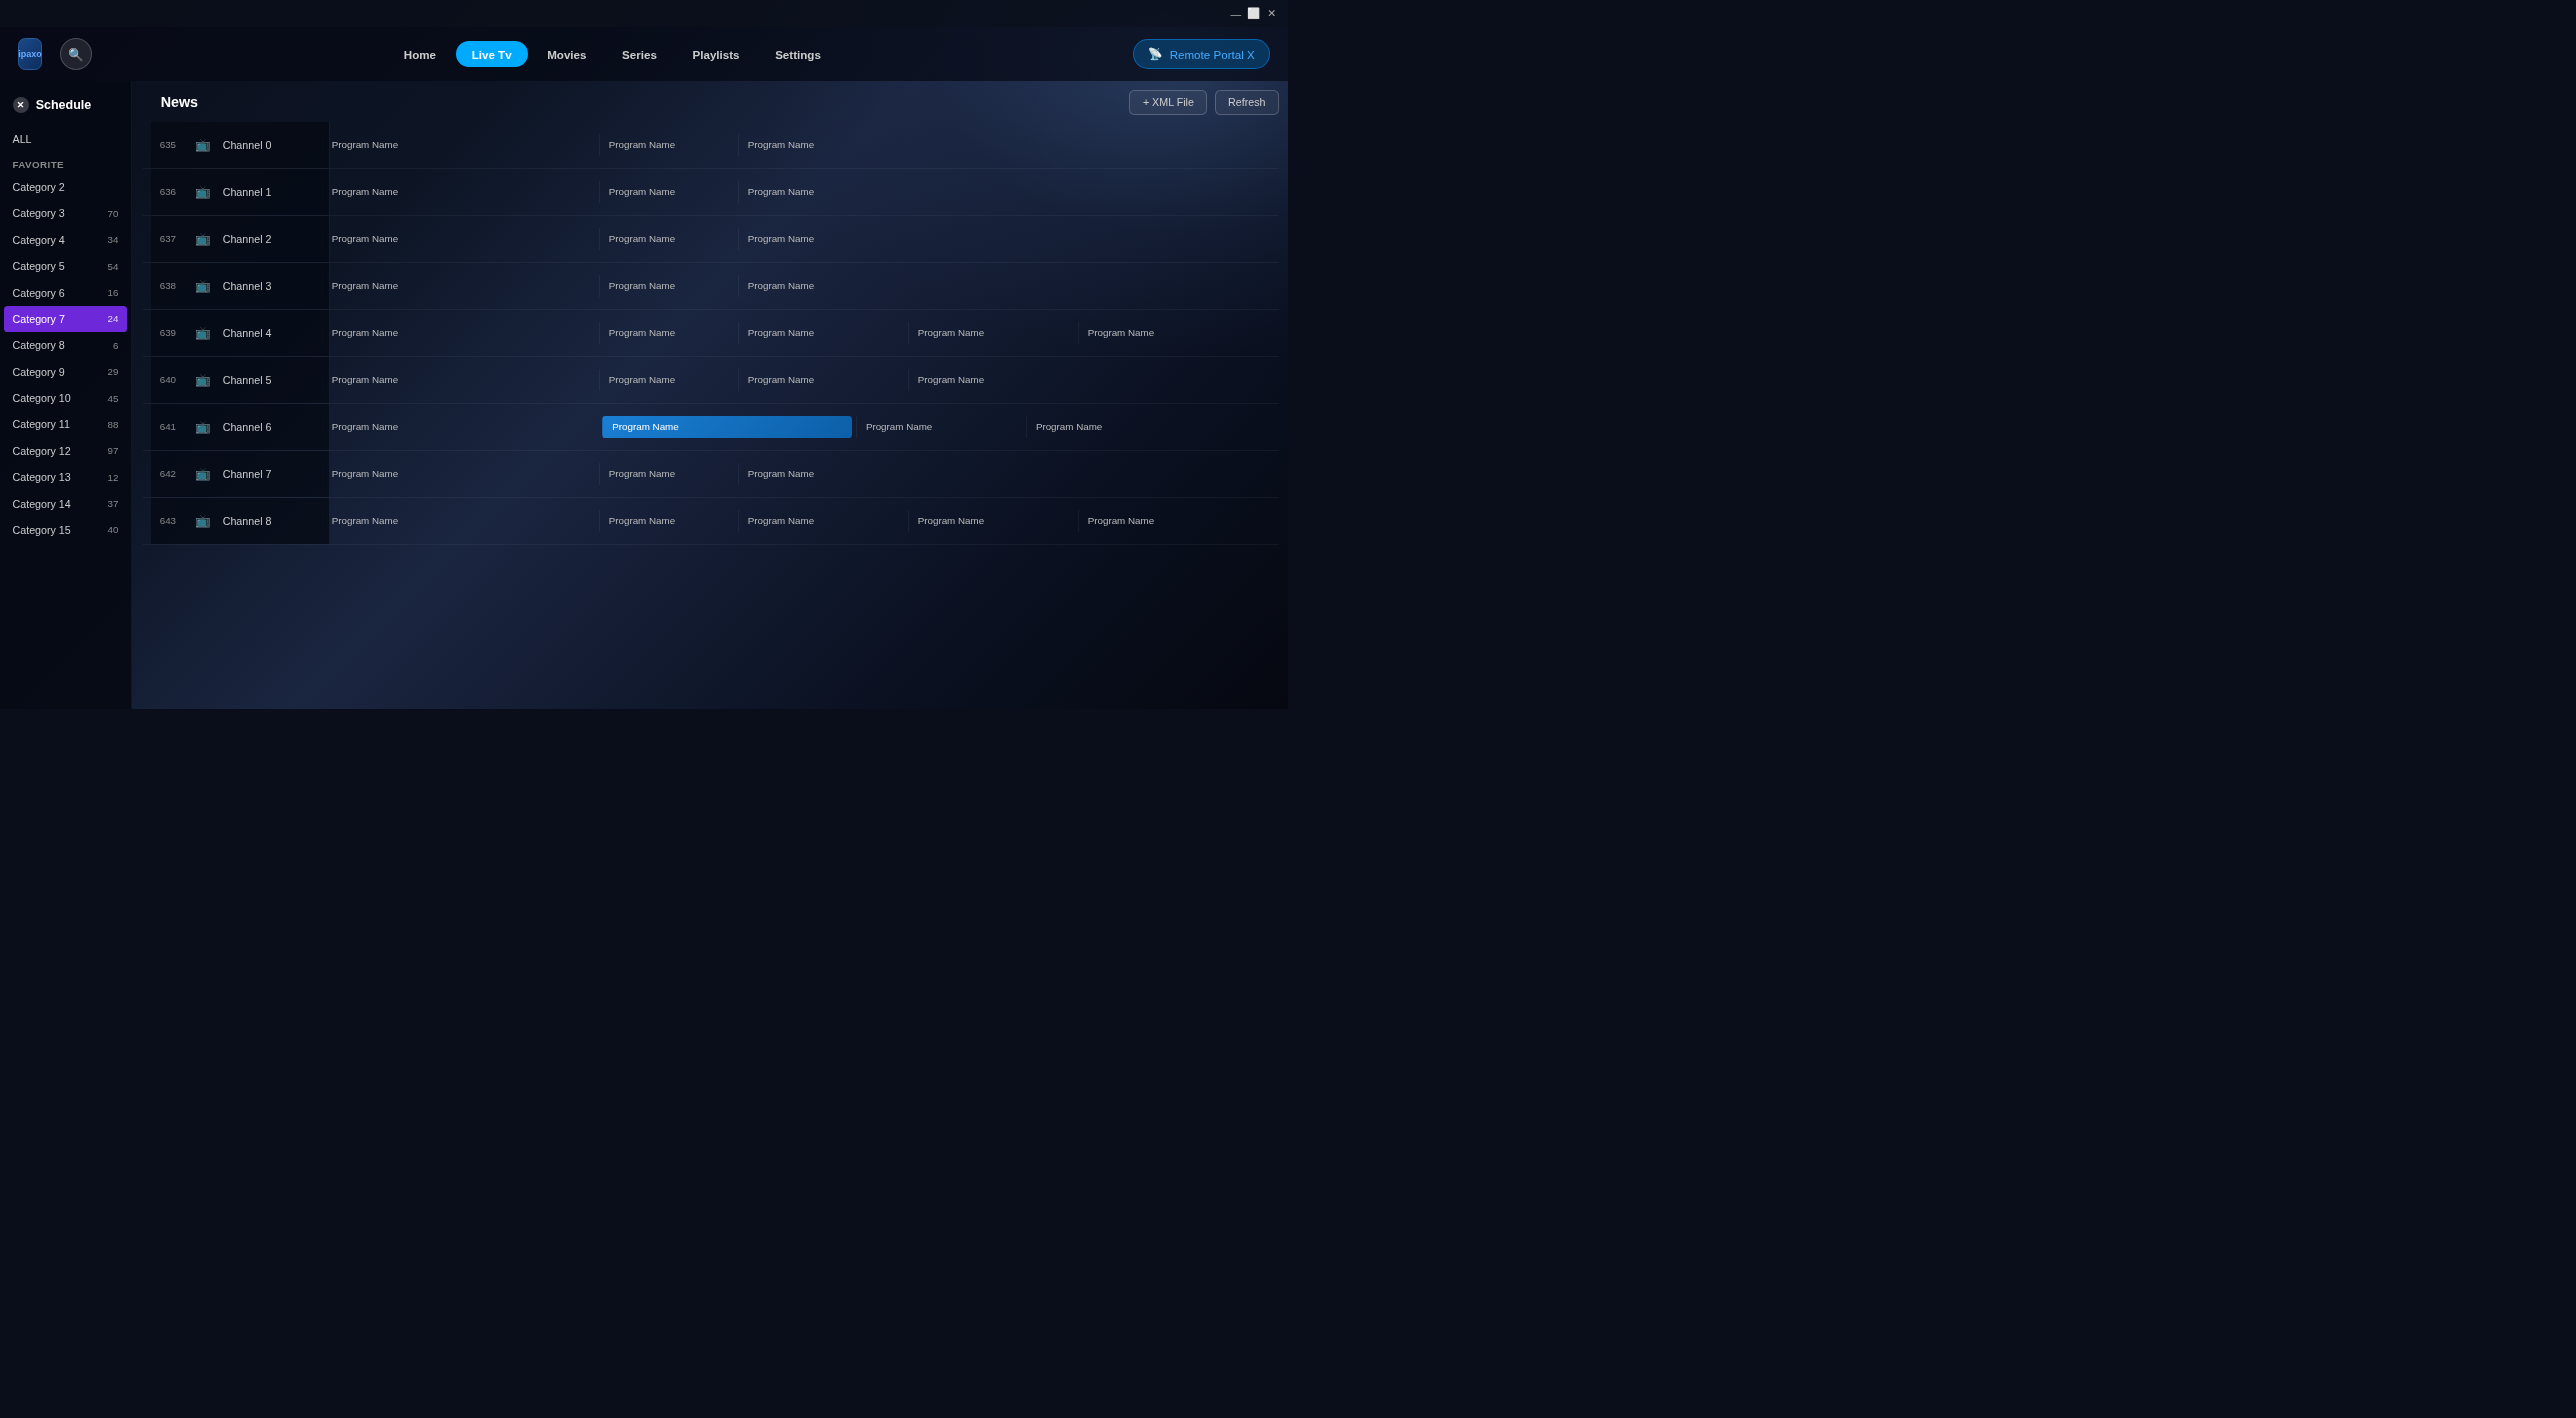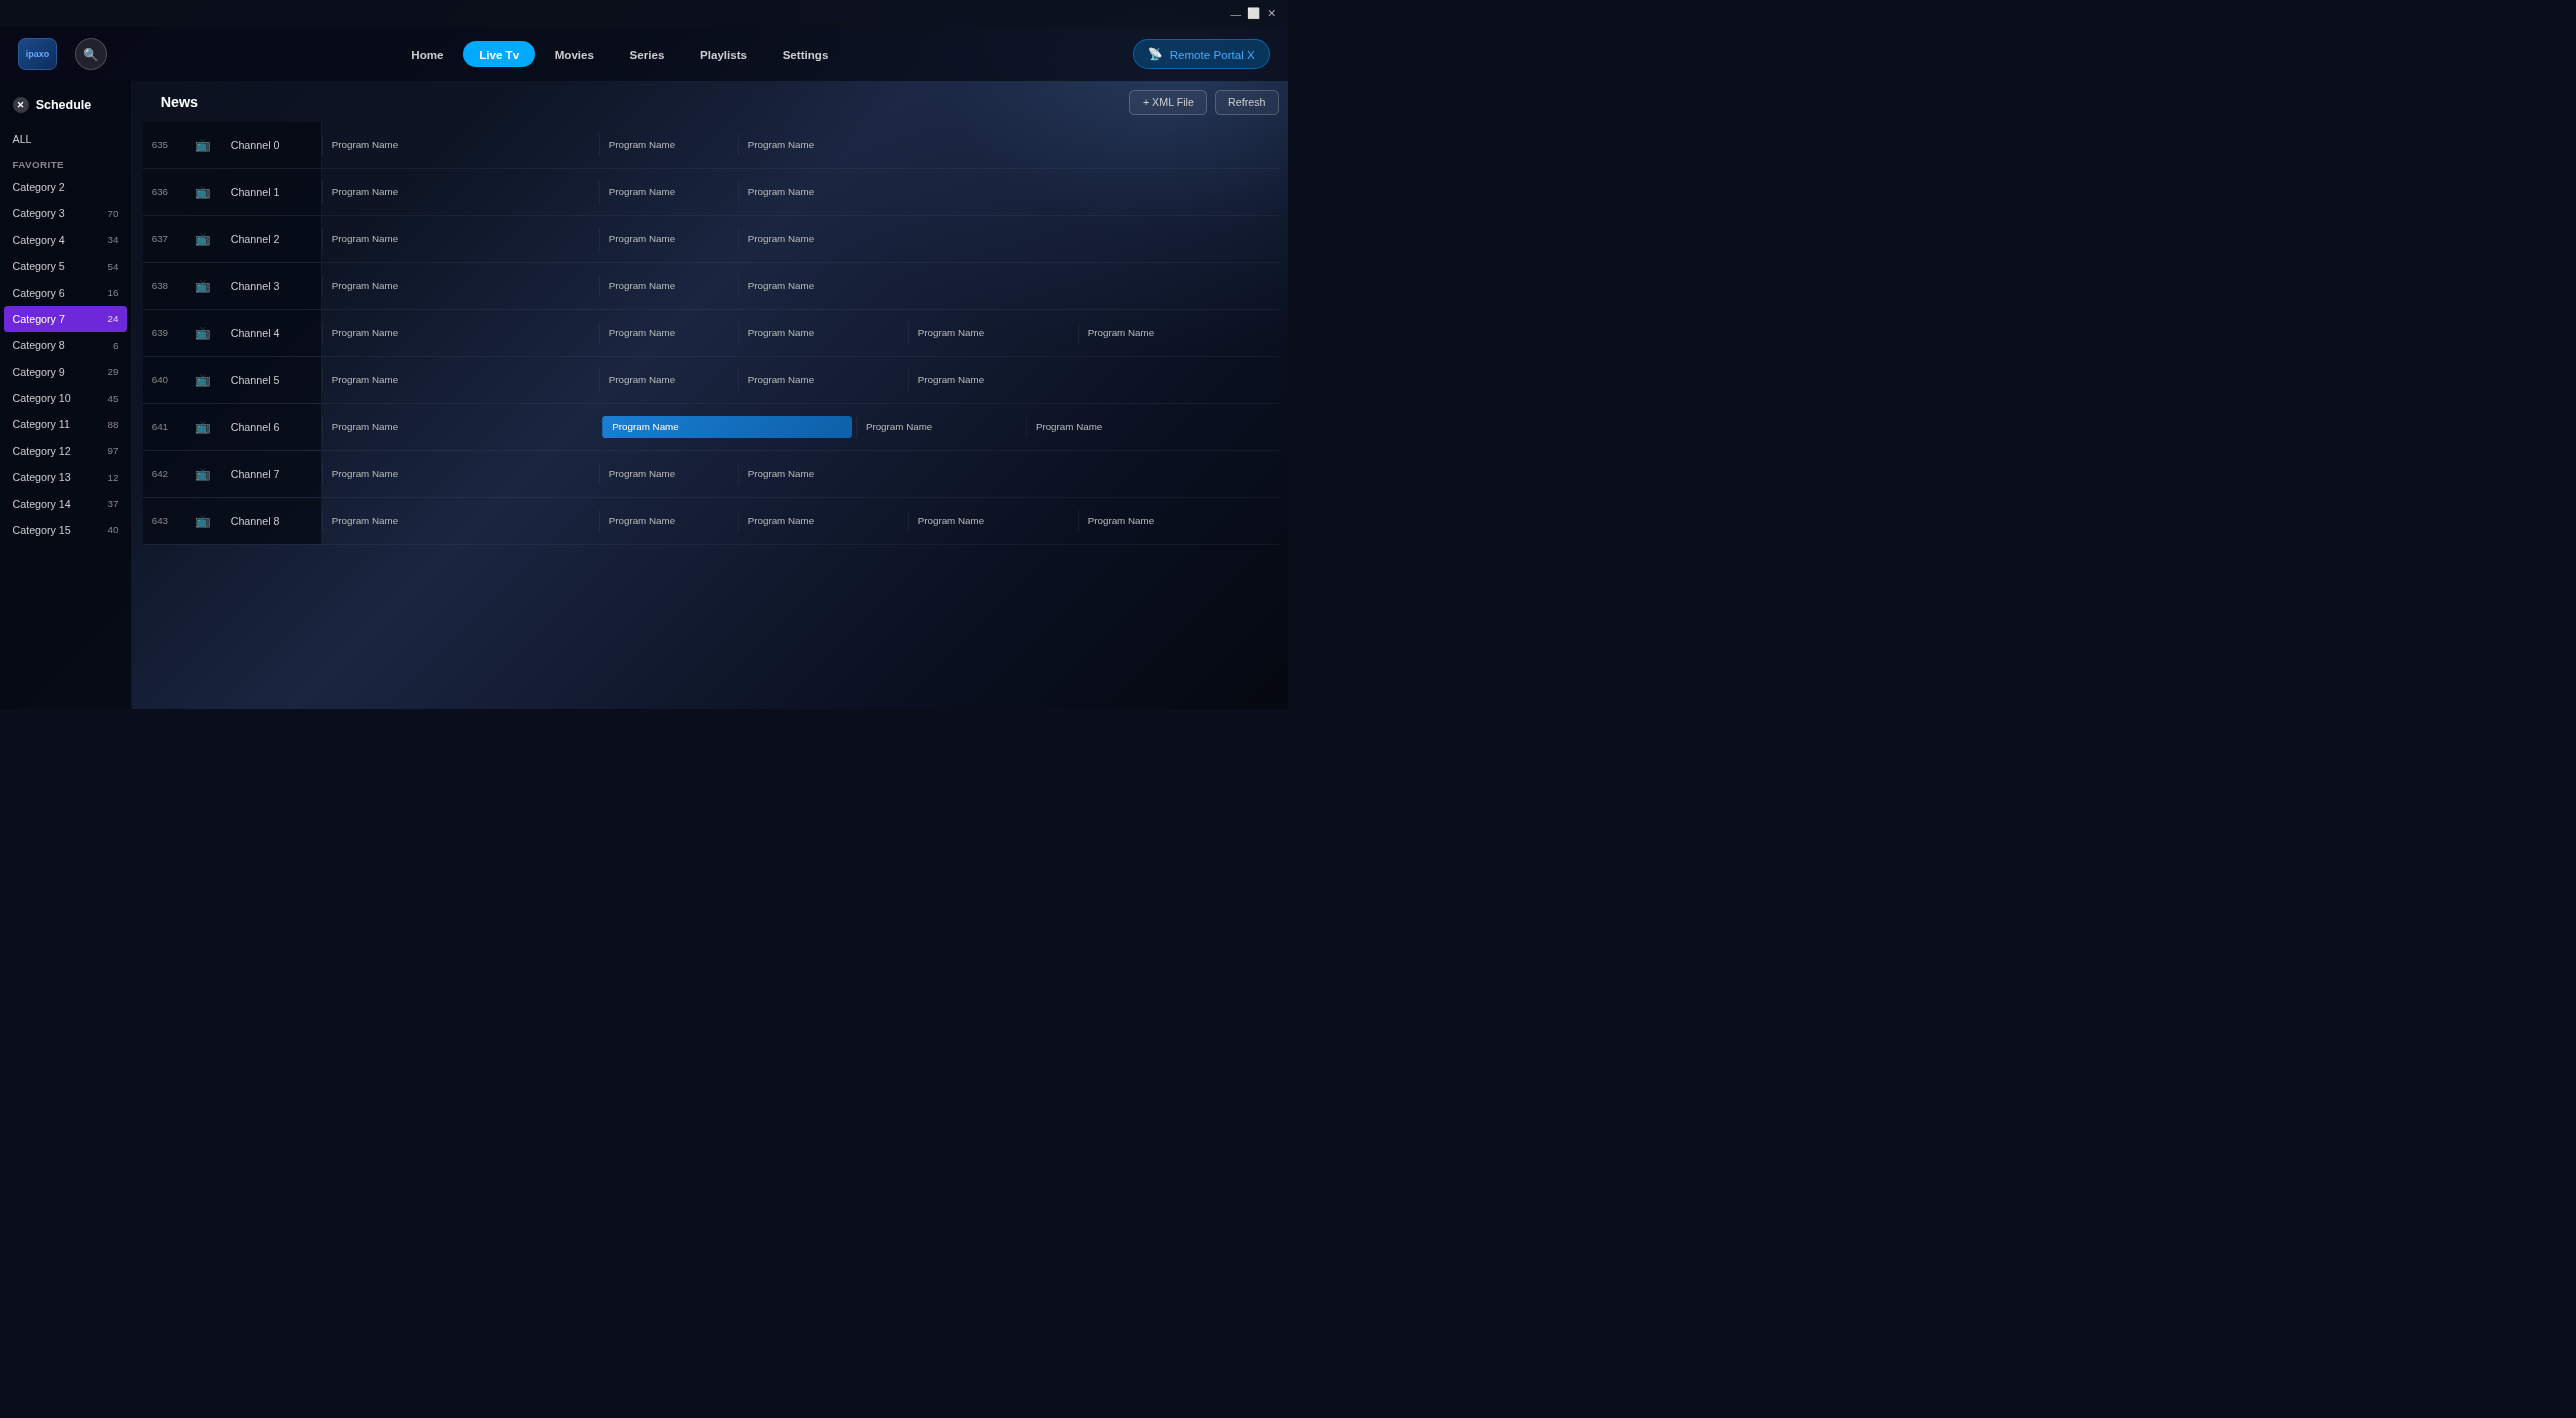--- a/index.html
+++ b/index.html
@@ -60,21 +60,21 @@
       gap: 9px;
       background: rgba(5,8,20,0.7);
     }
     .logo {
       display: flex;
       align-items: center;
       gap: 5.4px;
       margin-right: 9px;
     }
     .logo-icon {
-      width: 39px; height: 32px;
+      width: 24px; height: 32px;
       background: linear-gradient(135deg, #1a4a8a, #0d2d5e);
       border-radius: 7.2px;
       display: flex; align-items: center; justify-content: center;
       font-size: 9px;
       color: #6af;
       font-weight: bold;
       border: 0.9px solid #2a5a9a;
     }
     .search-btn {
       width: 32px; height: 32px;
@@ -231,26 +231,26 @@
       display: flex;
       border-bottom: 0.9px solid rgba(255,255,255,0.05);
       min-height: 47px;
     }
 
     .channel-info {
       min-width: 179px;
       width: 179px;
       display: flex;
       align-items: center;
-      gap: 19px;
+      gap: 11px;
       padding: 5.4px 9px;
       background: rgba(5,10,20,0.8);
       border-right: 0.9px solid rgba(255,255,255,0.07);
       position: sticky;
-      left: 0;
+      left: 8px;
       z-index: 5;
     }
     .channel-num {
       font-size: 9.8px;
       color: #888;
       min-width: 25px;
     }
     .tv-icon {
       color: #556;
       font-size: 12.5px;

